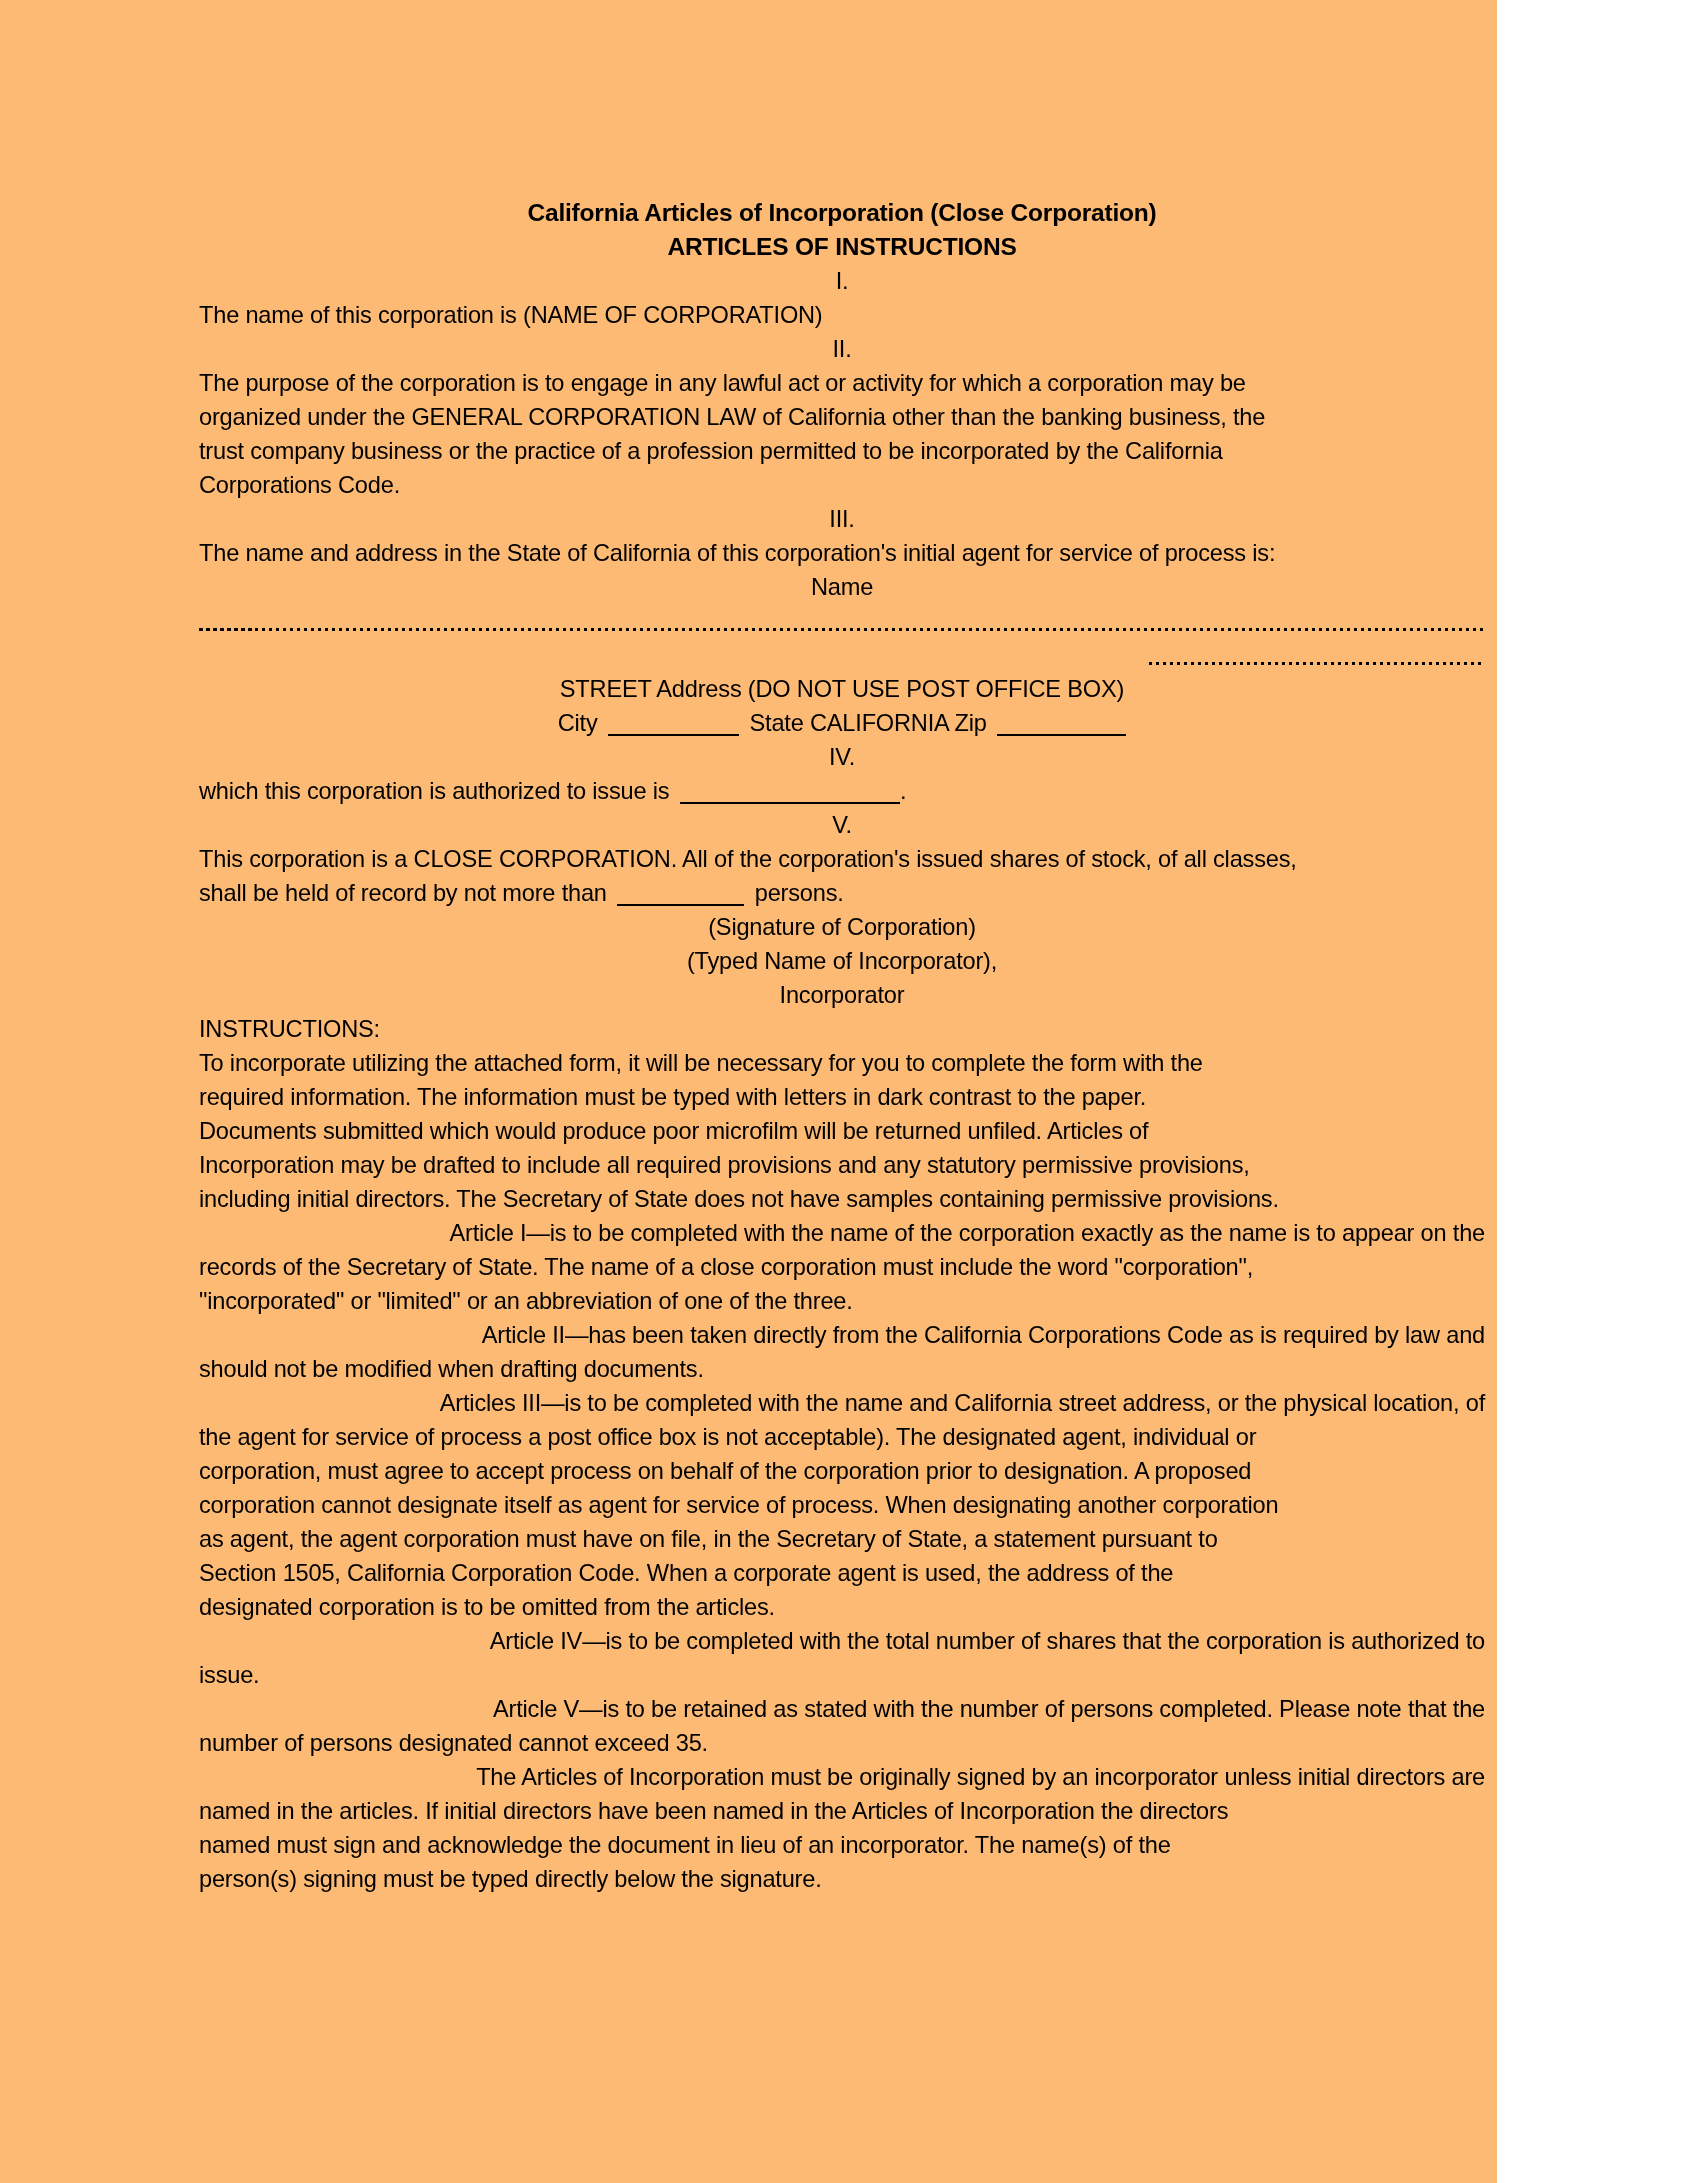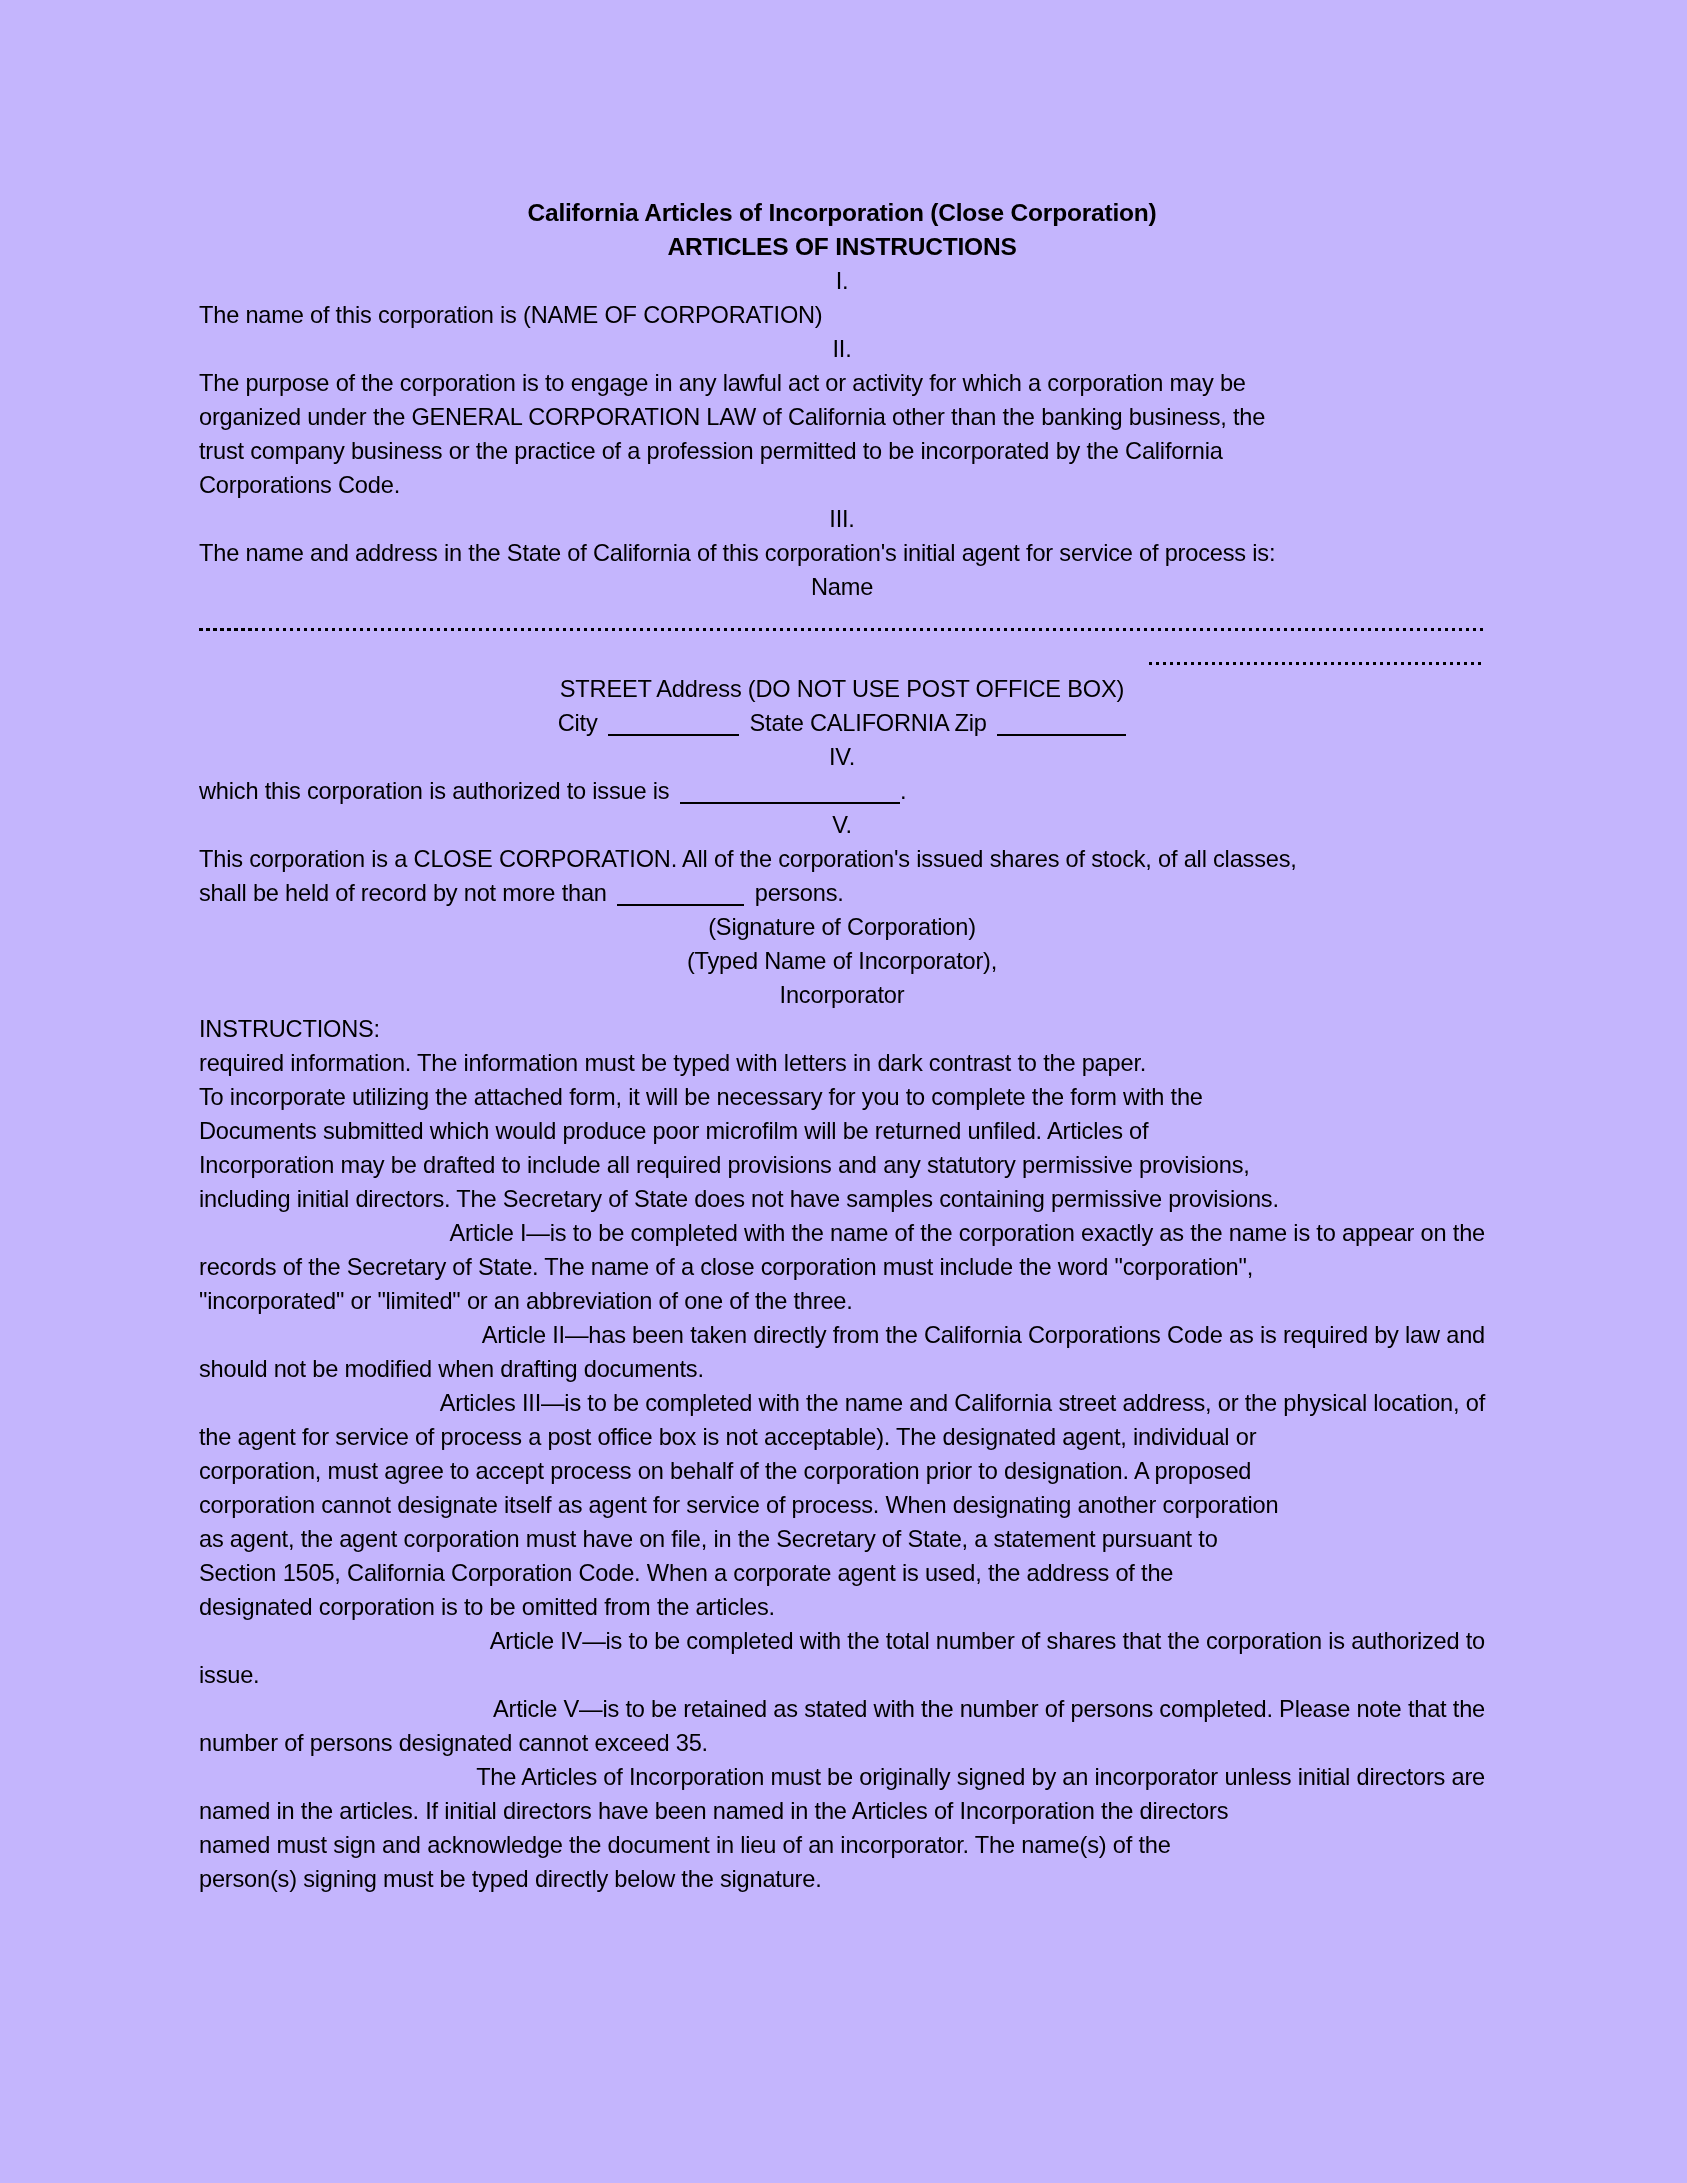--- a/index.html
+++ b/index.html
@@ -5,23 +5,23 @@
   html, body { margin: 0; padding: 0; }
   body {
     width: 1687px;
     height: 2184px;
     background: #ffffff;
     font-family: "Liberation Sans", sans-serif;
     color: #000000;
   }
   .page {
     position: relative;
-    width: 1687px;
+    width: 1497px;
     height: 2184px;
-    background: #c4b5fd;
+    background: #fdba74;
     overflow: hidden;
   }
   .content {
     position: absolute;
     left: 199px;
     top: 196px;
     width: 1286px;
     font-size: 23.6px;
     line-height: 34px;
     letter-spacing: -0.2px;
@@ -93,22 +93,22 @@
     <div class="line">
       <span>shall be held of record by not more than</span><span class="blank gap-l gap-r" style="width:127px"></span><span>persons.</span>
     </div>
 
     <div class="line r">(Signature of Corporation)</div>
     <div class="line r">(Typed Name of Incorporator),</div>
     <div class="line r">Incorporator</div>
 
     <div class="line">INSTRUCTIONS:</div>
 
+    <div class="line">To incorporate utilizing the attached form, it will be necessary for you to complete the form with the</div>
     <div class="line">required information. The information must be typed with letters in dark contrast to the paper.</div>
-    <div class="line">To incorporate utilizing the attached form, it will be necessary for you to complete the form with the</div>
     <div class="line">Documents submitted which would produce poor microfilm will be returned unfiled. Articles of</div>
     <div class="line">Incorporation may be drafted to include all required provisions and any statutory permissive provisions,</div>
     <div class="line">including initial directors. The Secretary of State does not have samples containing permissive provisions.</div>
 
     <div class="line indent">Article I—is to be completed with the name of the corporation exactly as the name is to appear on the</div>
     <div class="line">records of the Secretary of State. The name of a close corporation must include the word "corporation",</div>
     <div class="line">"incorporated" or "limited" or an abbreviation of one of the three.</div>
 
     <div class="line indent">Article II—has been taken directly from the California Corporations Code as is required by law and</div>
     <div class="line">should not be modified when drafting documents.</div>

